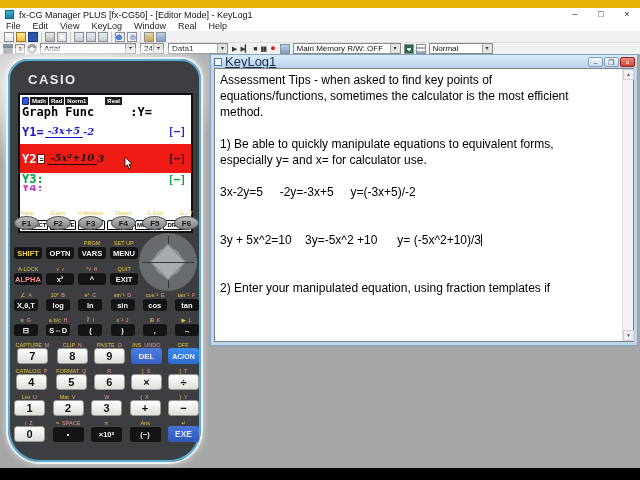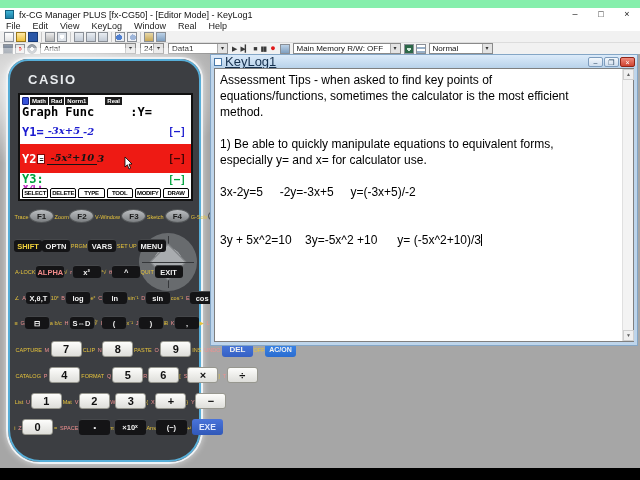--- a/index.html
+++ b/index.html
@@ -1,17 +1,17 @@
 <!DOCTYPE html>
 <html><head>
 <meta charset="utf-8">
 <style>
   html,body{margin:0;padding:0;background:#555;}
   *{box-sizing:border-box;}
-  .stage{position:relative;width:640px;height:480px;background:#86efac;font-family:"Liberation Sans",sans-serif;overflow:hidden;}
+  .stage{position:relative;width:640px;height:480px;background:#eab308;font-family:"Liberation Sans",sans-serif;overflow:hidden;}
 
   
   .titlebar{position:absolute;top:8px;left:0;width:100%;height:13px;background:#fff;display:flex;align-items:center;}
   .app-icon{width:9px;height:9px;margin-left:5px;background:linear-gradient(#41b5d6,#1b7fa6);border:1px solid #14607e;}
   .title-text{font-size:9px;color:#111;margin-left:5px;white-space:nowrap;}
   .win-ctrls{margin-left:auto;display:flex;}
   .win-btn{width:26px;text-align:center;font-size:9px;color:#222;line-height:13px;}
   .menubar{position:absolute;top:21px;left:0;width:100%;height:10px;background:#fff;display:flex;align-items:center;}
   .menu-item{font-size:9px;color:#222;padding:0 6px;line-height:10px;}
   .toolbar1{position:absolute;top:31px;left:0;width:100%;height:12px;background:#f1f1f1;border-bottom:1px solid #dcdcdc;display:flex;align-items:center;padding-left:3px;}
@@ -39,21 +39,21 @@
   .record-button{color:#e01818;font-size:9px;}
 
   
   .client{position:absolute;top:54px;left:0;width:640px;height:414px;background:#a6a6a6;}
   .glow{position:absolute;left:-40px;top:-6px;width:290px;height:120px;background:radial-gradient(ellipse at 35% 30%,rgba(255,255,255,.95),rgba(255,255,255,0) 70%);}
   .bottombar{position:absolute;top:468px;left:0;width:100%;height:12px;background:#000;}
 
   
   .calc{position:absolute;left:6px;top:3px;width:197px;height:407px;background:#3c3e42;border:2px solid #eef2f5;border-radius:22px 22px 34px 34px;box-shadow:inset 0 0 0 2px #57aed8,0 0 6px rgba(255,255,255,.6);}
   .brand{position:absolute;left:20px;top:13px;color:#e8ebee;font-weight:bold;font-size:13px;letter-spacing:1.5px;}
-  .screen{position:absolute;left:10px;top:34px;width:175px;height:108px;background:#fff;border:2px solid #101010;overflow:hidden;}
+  .screen{position:absolute;left:10px;top:34px;width:175px;height:140px;background:#fff;border:2px solid #101010;overflow:hidden;}
   .statusbar{height:11px;display:flex;align-items:center;gap:1px;padding:1px 2px 0 2px;}
   .sicon{width:7px;height:8px;background:#3753d8;border-radius:1px;border:1px solid #17258a;}
   .badge{background:#1c1c1c;color:#fff;font-size:6px;line-height:8px;height:8px;padding:0 2px;font-weight:bold;}
   .badge.real{margin-left:16px;}
   .gtitle{font-family:"DejaVu Sans Mono",monospace;font-weight:bold;font-size:12px;line-height:13px;white-space:pre;color:#000;padding-left:2px;}
   .yrow{display:flex;align-items:center;padding-left:2px;position:relative;}
   .ylabel{font-family:"DejaVu Sans Mono",monospace;font-weight:bold;font-size:12px;}
   .frac{display:inline-flex;align-items:center;font-family:"DejaVu Serif",serif;font-style:italic;font-weight:bold;font-size:10px;line-height:10px;margin-left:1px;}
   .frac .num{border-bottom:1.5px solid currentColor;padding:0 3px 1px 3px;}
   .frac .den{padding-top:1px;}
@@ -66,21 +66,21 @@
   .y3{color:#00a33e;height:12px;}
   .y4{color:#c438c4;height:6px;overflow:hidden;}
   .mouse-cursor{position:absolute;left:104px;top:13px;}
   .softkeys{position:absolute;left:1px;right:1px;bottom:1px;display:flex;gap:2px;padding:0 1px;}
   .softkey{flex:1;height:10px;background:#fff;border:1px solid #000;border-radius:2px 2px 0 0;font-size:6px;font-weight:bold;text-align:center;line-height:9px;letter-spacing:-0.3px;color:#000;}
 
   
   .keys{position:absolute;left:6px;top:150px;width:185px;height:250px;}
   .sec{position:absolute;left:0;width:100%;display:flex;justify-content:space-between;}
   .sec.narrow{width:124px;}
-  .kcol{display:flex;flex-direction:row;align-items:center;}
+  .kcol{display:flex;flex-direction:column;align-items:center;}
   .lbls{height:7px;display:flex;gap:3px;align-items:flex-end;font-size:6px;line-height:6px;white-space:nowrap;transform:scale(.92);}
   .s-lbl{color:#e6c33c;}
   .a-lbl{color:#ef9090;}
   .key{display:flex;align-items:center;justify-content:center;color:#f2f2f2;font-weight:bold;cursor:default;}
   .key.f{width:25px;height:14px;border-radius:50%;background:linear-gradient(#bcbfc2,#7c7f82);color:#1a1a1a;font-size:8px;border:1px solid #55585a;}
   .key.dark{background:#141416;border-radius:3px;border-top:1px solid #45474a;font-size:7.5px;}
   .key.shiftk{background:#141416;border-radius:3px;border-top:1px solid #45474a;color:#f2d23c;font-size:7.5px;}
   .key.alphak{background:#141416;border-radius:3px;border-top:1px solid #45474a;color:#f08a8a;font-size:7.5px;}
   .key.white{background:linear-gradient(#fdfdfb,#dededa);color:#111;border:1px solid #97978f;border-radius:3px;font-size:11px;}
   .key.bluD{background:linear-gradient(#4d7de0,#3560c4);border-radius:3px;font-size:8px;}
@@ -593,20 +593,21 @@
           <div class="eline"></div>
           <div class="eline">1) Be able to quickly manipulate equations to equivalent forms,</div>
           <div class="eline">especially y= and x= for calculator use.</div>
           <div class="eline"></div>
           <div class="eline">3x-2y=5     -2y=-3x+5     y=(-3x+5)/-2</div>
           <div class="eline"></div>
           <div class="eline"></div>
           <div class="eline">3y + 5x^2=10    3y=-5x^2 +10      y= (-5x^2+10)/3<span class="caret"></span></div>
           <div class="eline"></div>
           <div class="eline"></div>
+          <div class="eline">2) Enter your manipulated equation, using fraction templates if</div>
         </div>
       <div class="scrollbar" style="top:14px;bottom:4px;right:4px;">
         <span class="sb-btn sb-up">▲</span>
         <span class="sb-btn sb-dn">▼</span>
       </div>
     </div>
   </div>
 
   <div class="bottombar"></div>
 </div>

